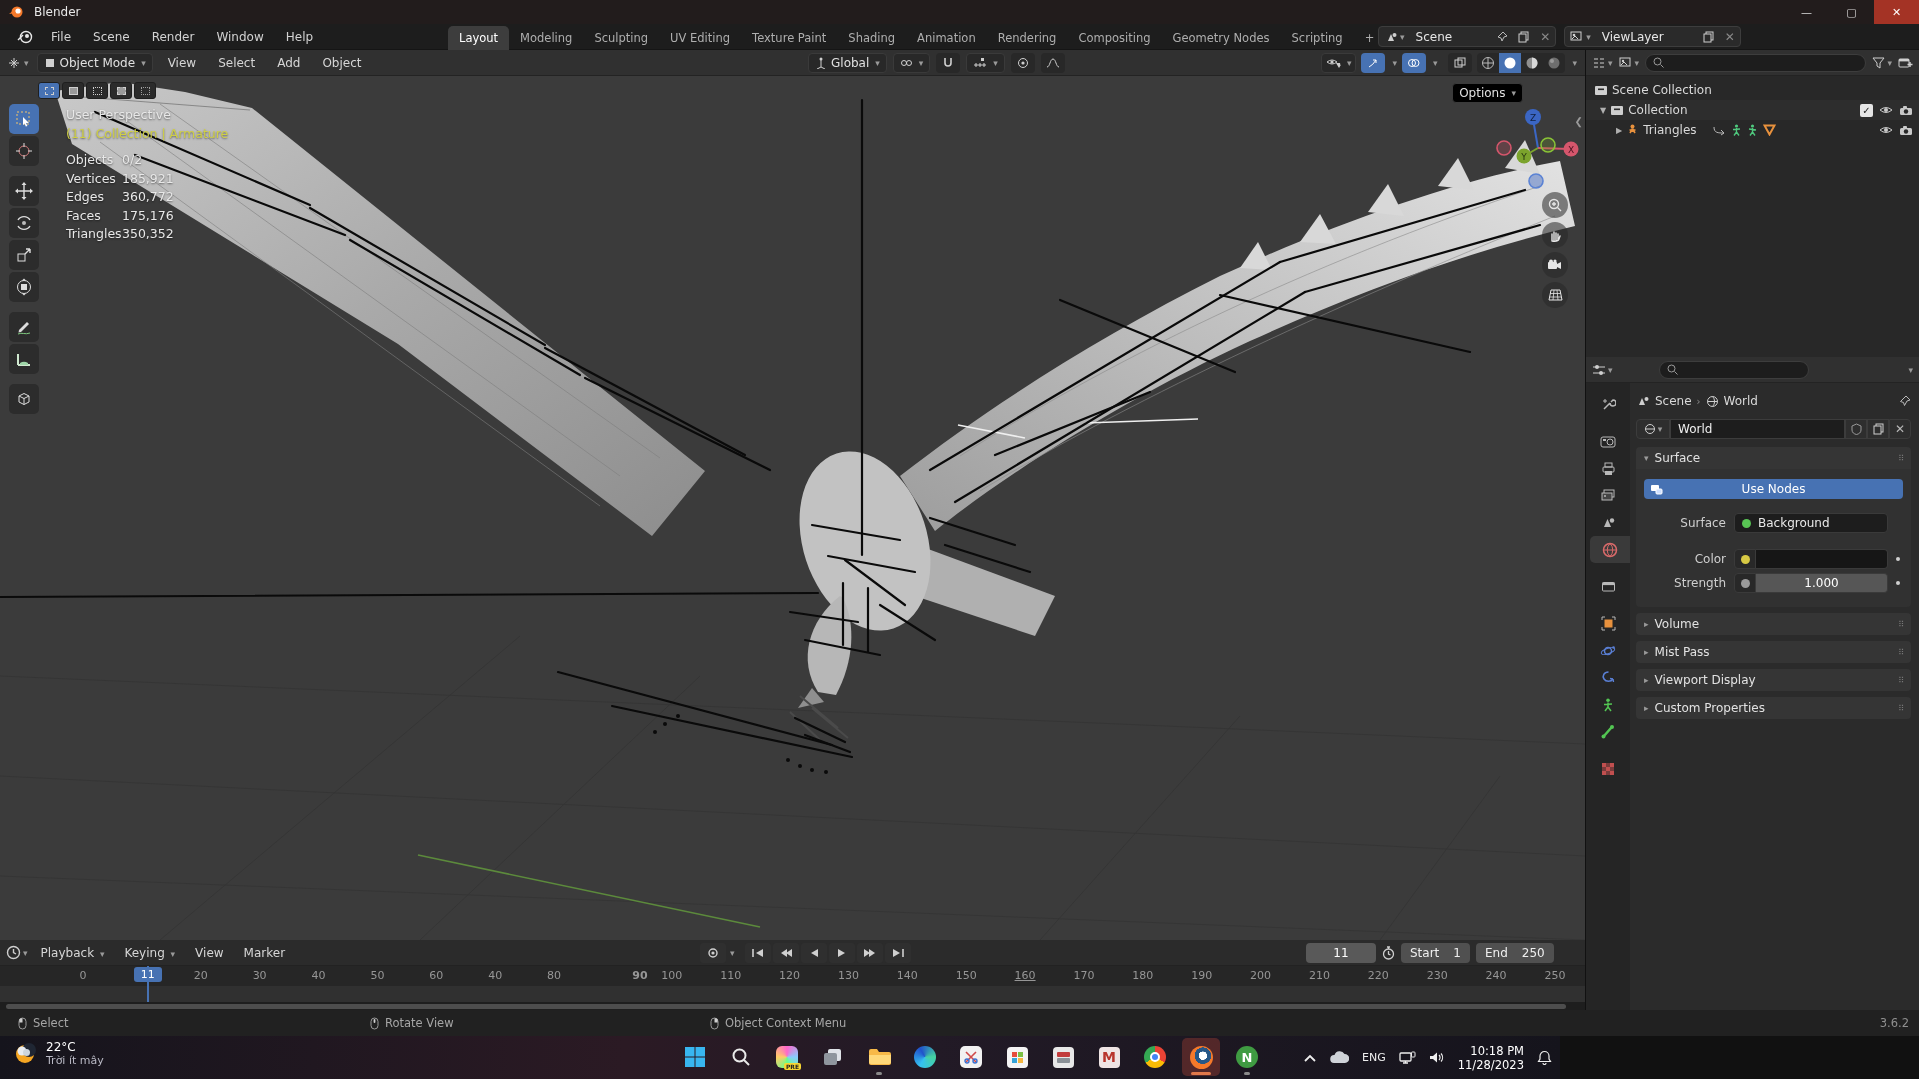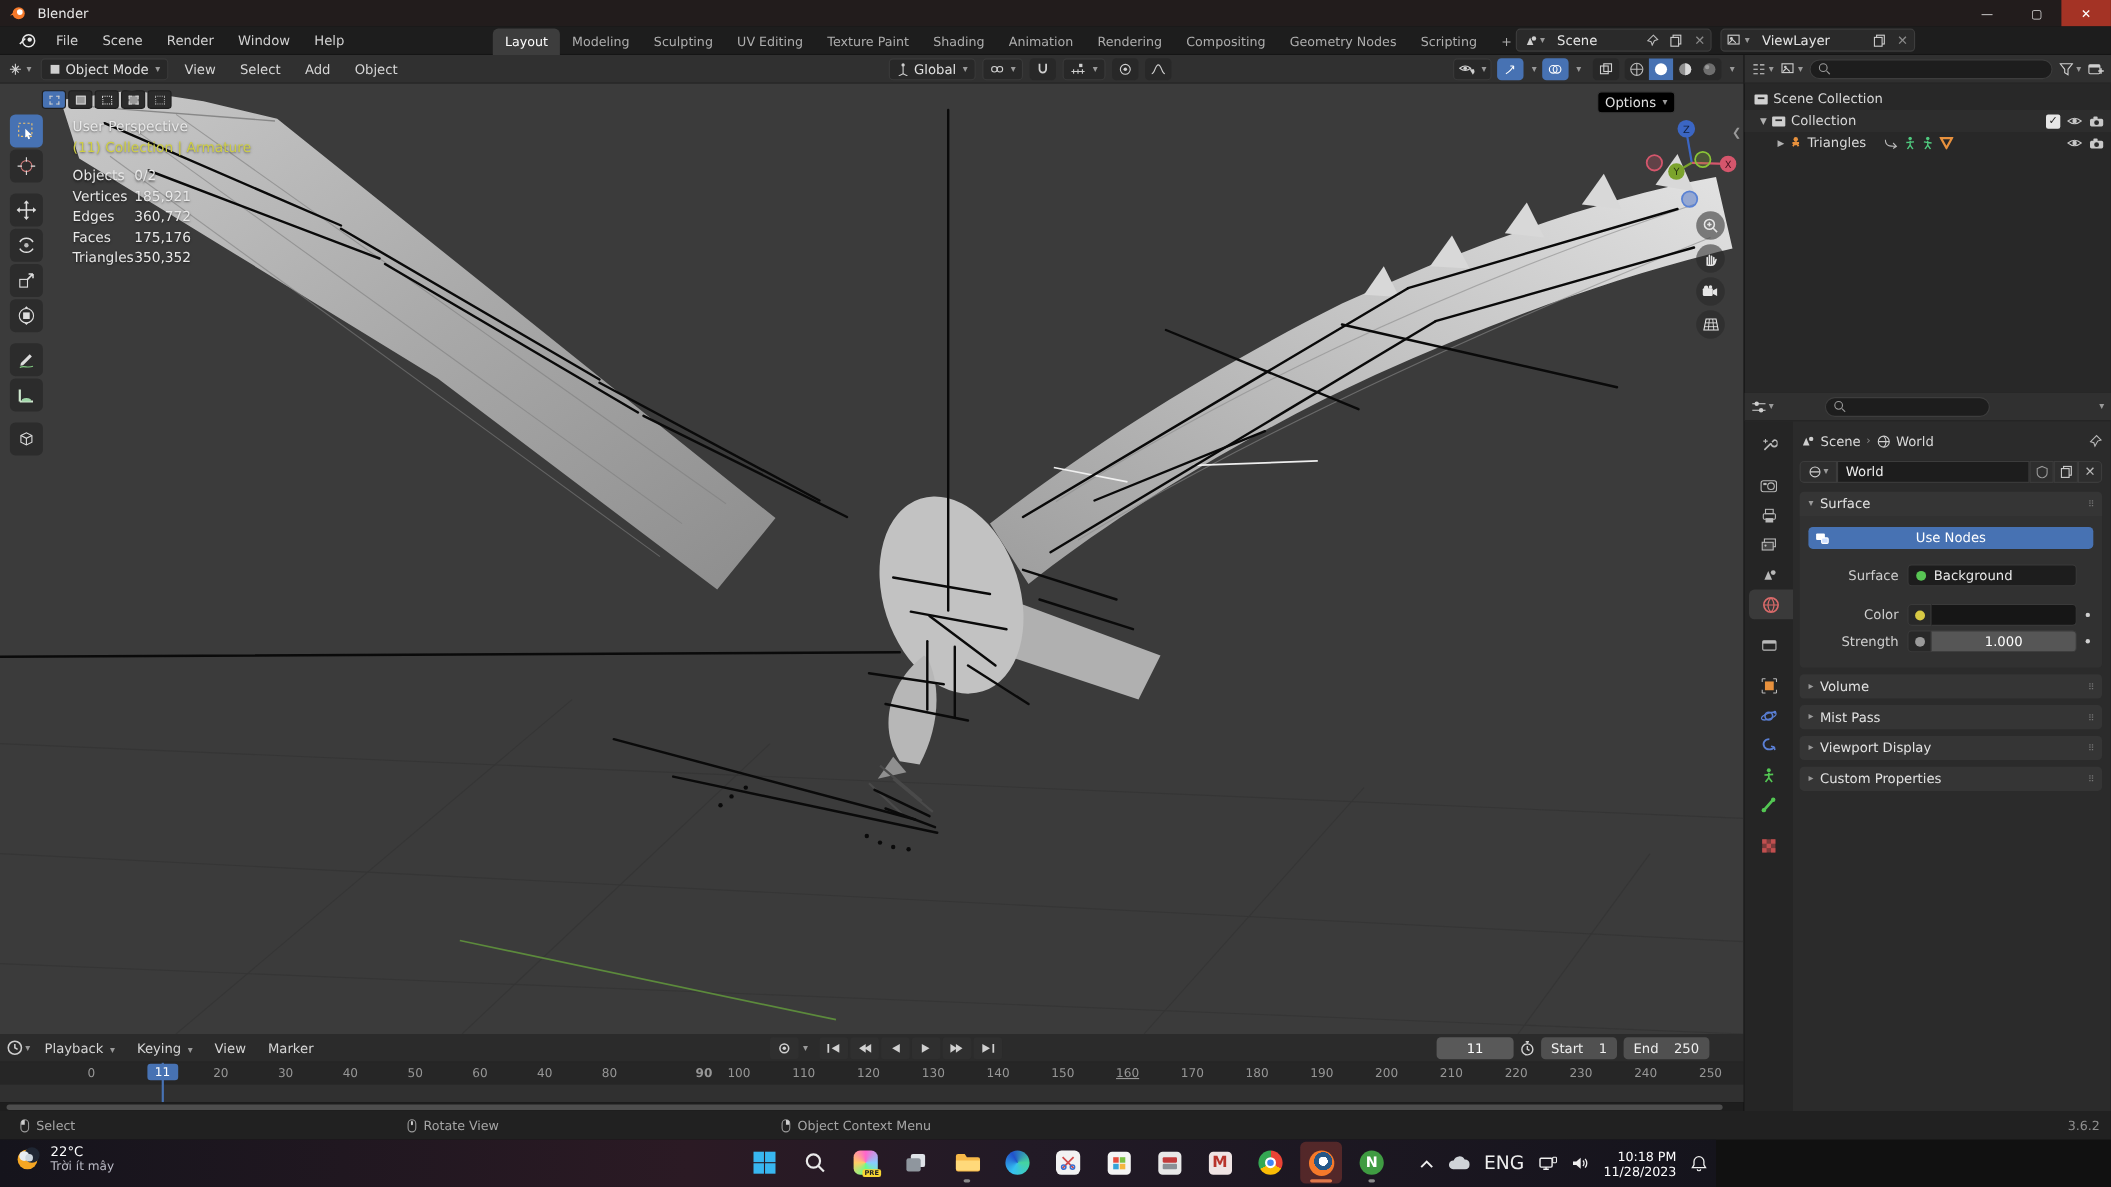--- a/index.html
+++ b/index.html
@@ -1145,21 +1145,21 @@
     <span>
         <svg width="12" height="8" viewBox="0 0 12 8">
           <path d="M1 7 L6 2 L11 7" fill="none" stroke="#eee" stroke-width="1.8"></path>
         </svg>
       </span>
     <span>
         <svg width="20" height="13" viewBox="0 0 20 13">
           <path d="M5 12 a4 4 0 0 1 .5-8 a5.5 5.5 0 0 1 10-1 a3.8 3.8 0 0 1 .5 9Z" fill="#cfd3d8"></path>
         </svg>
       </span>
-    <span style="font-size:17px">ENG</span>
+    <span style="font-size:11px">ENG</span>
     <span>
         <svg width="17" height="14" viewBox="0 0 17 14">
           <rect x="1" y="2" width="11" height="8" rx="1" fill="none" stroke="#eee" stroke-width="1.3"></rect>
           <path d="M4 12 h5 M6.5 10 v2" stroke="#eee" stroke-width="1.3"></path>
           <rect x="12.5" y="1" width="3.5" height="5" rx=".8" fill="none" stroke="#eee"></rect>
         </svg>
       </span>
     <span>
         <svg width="16" height="13" viewBox="0 0 16 13">
           <path d="M1 5 H4 L8 1.5 V11.5 L4 8 H1Z" fill="#eee"></path>

